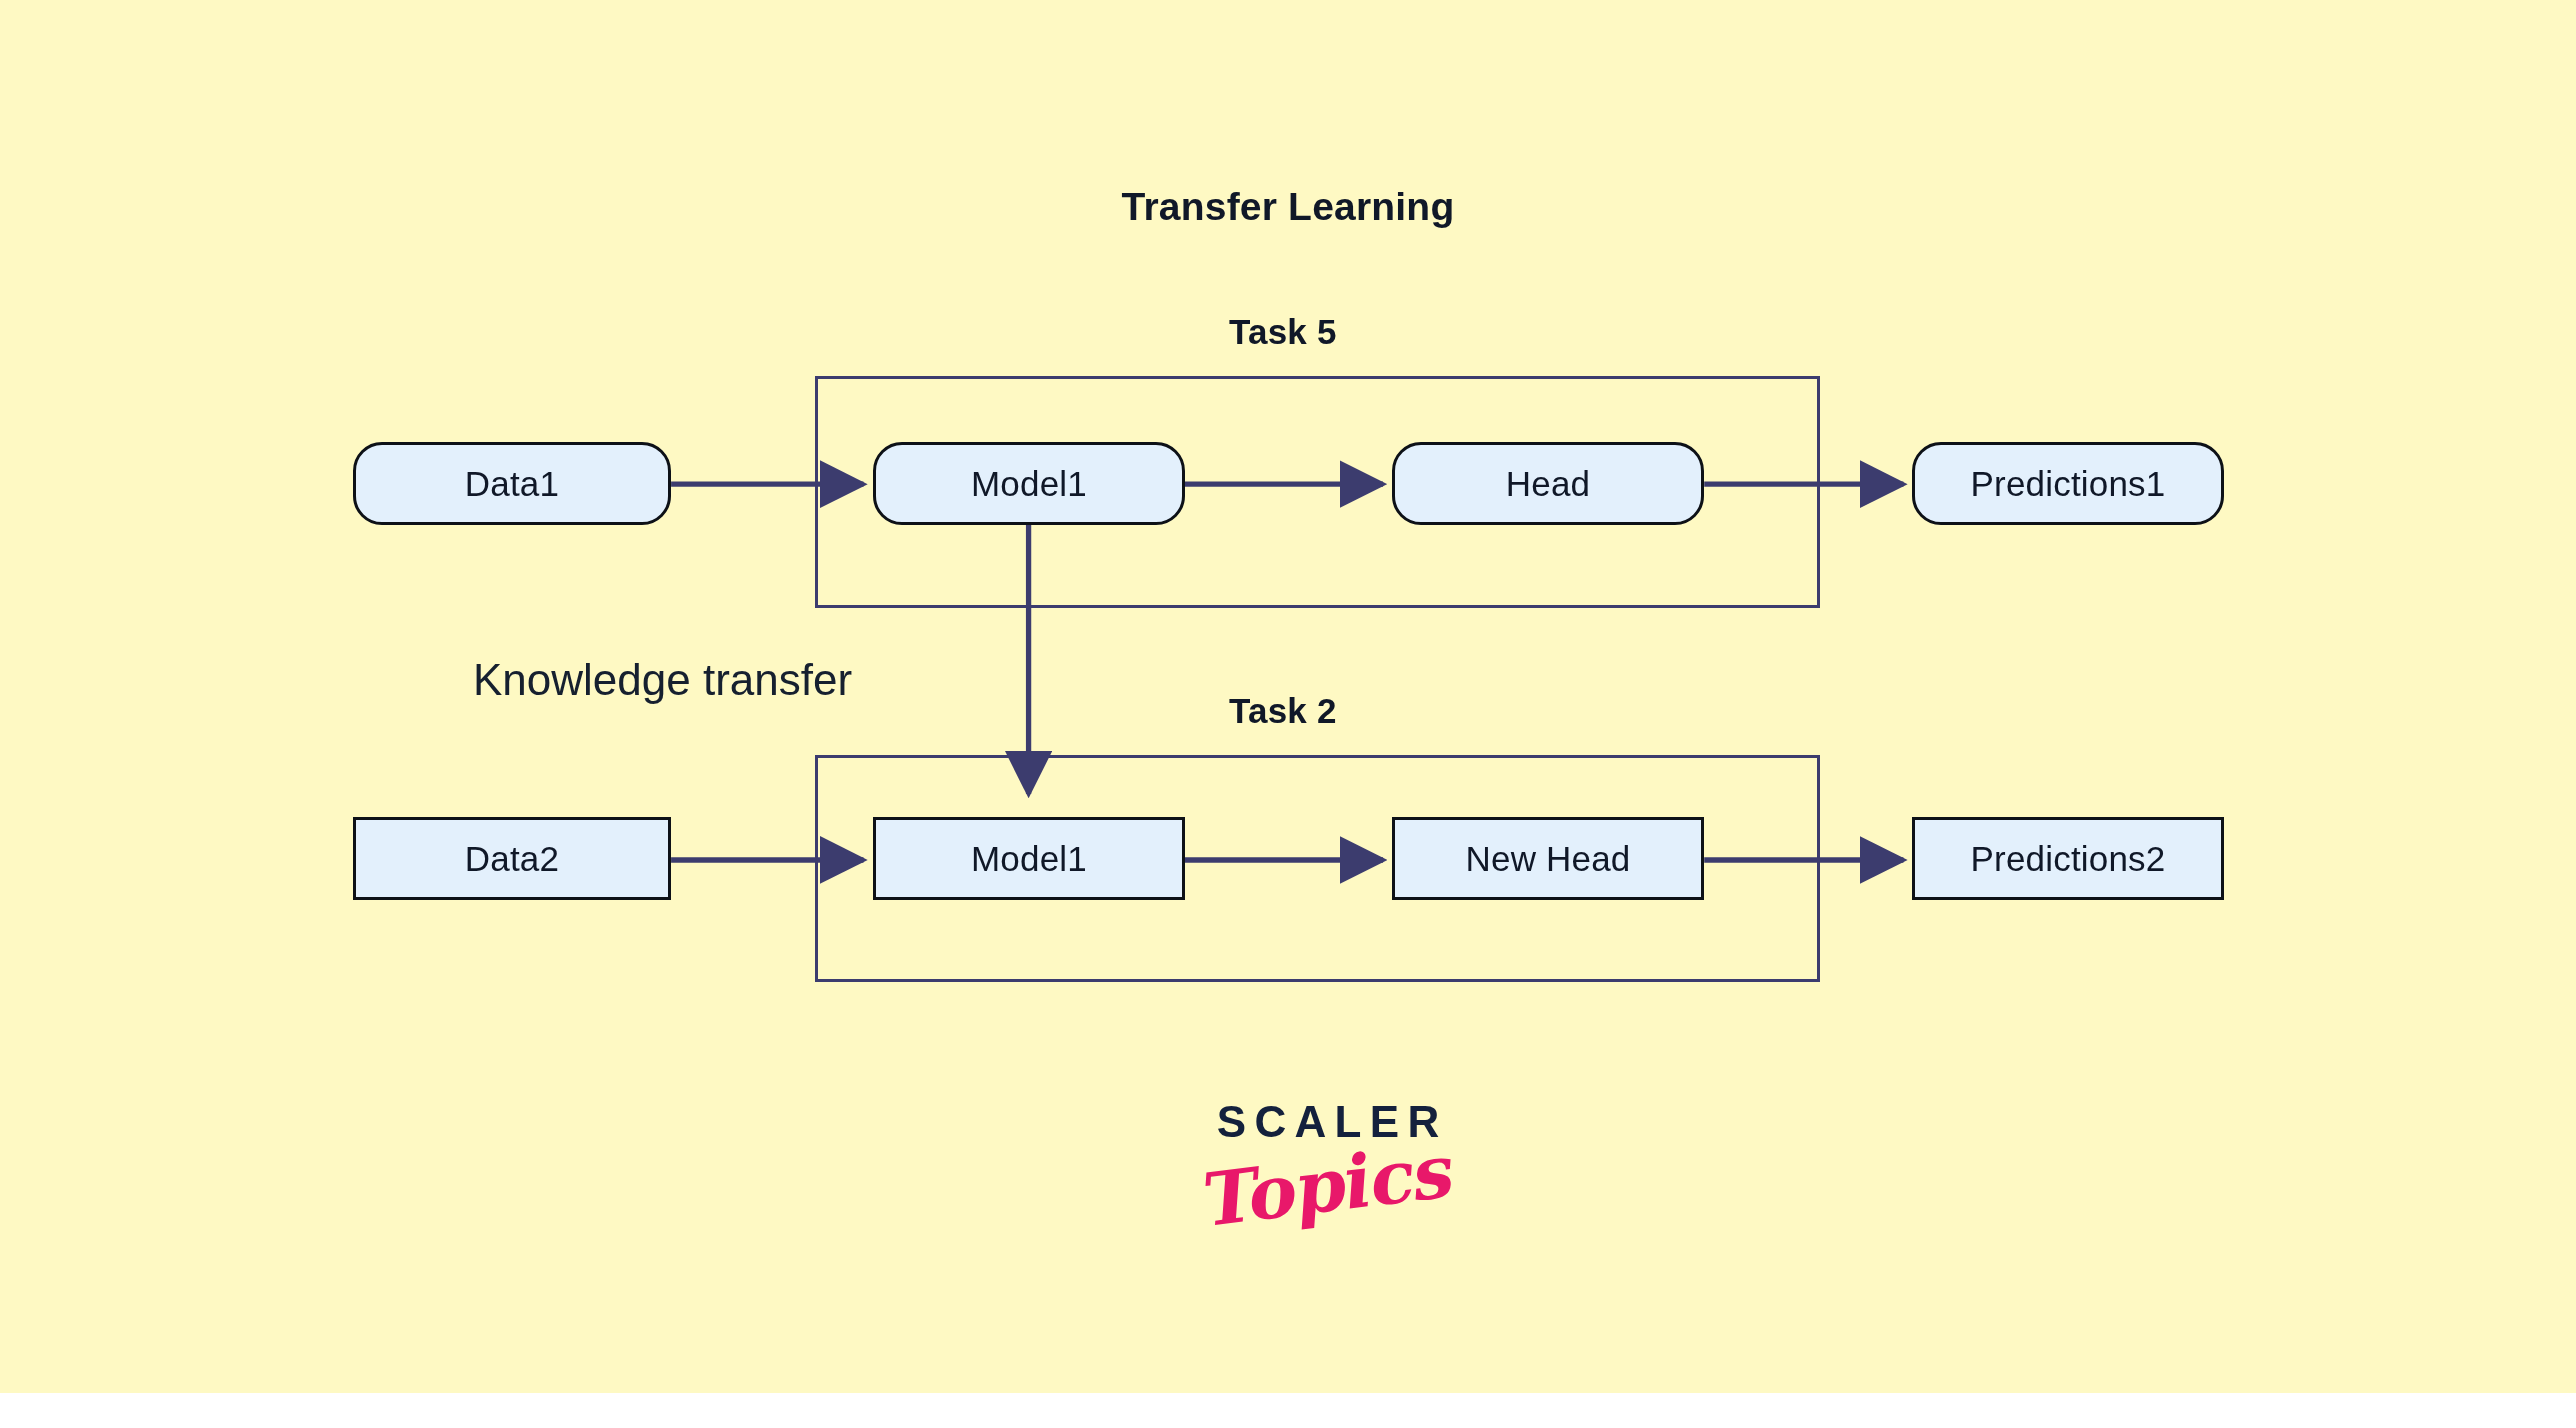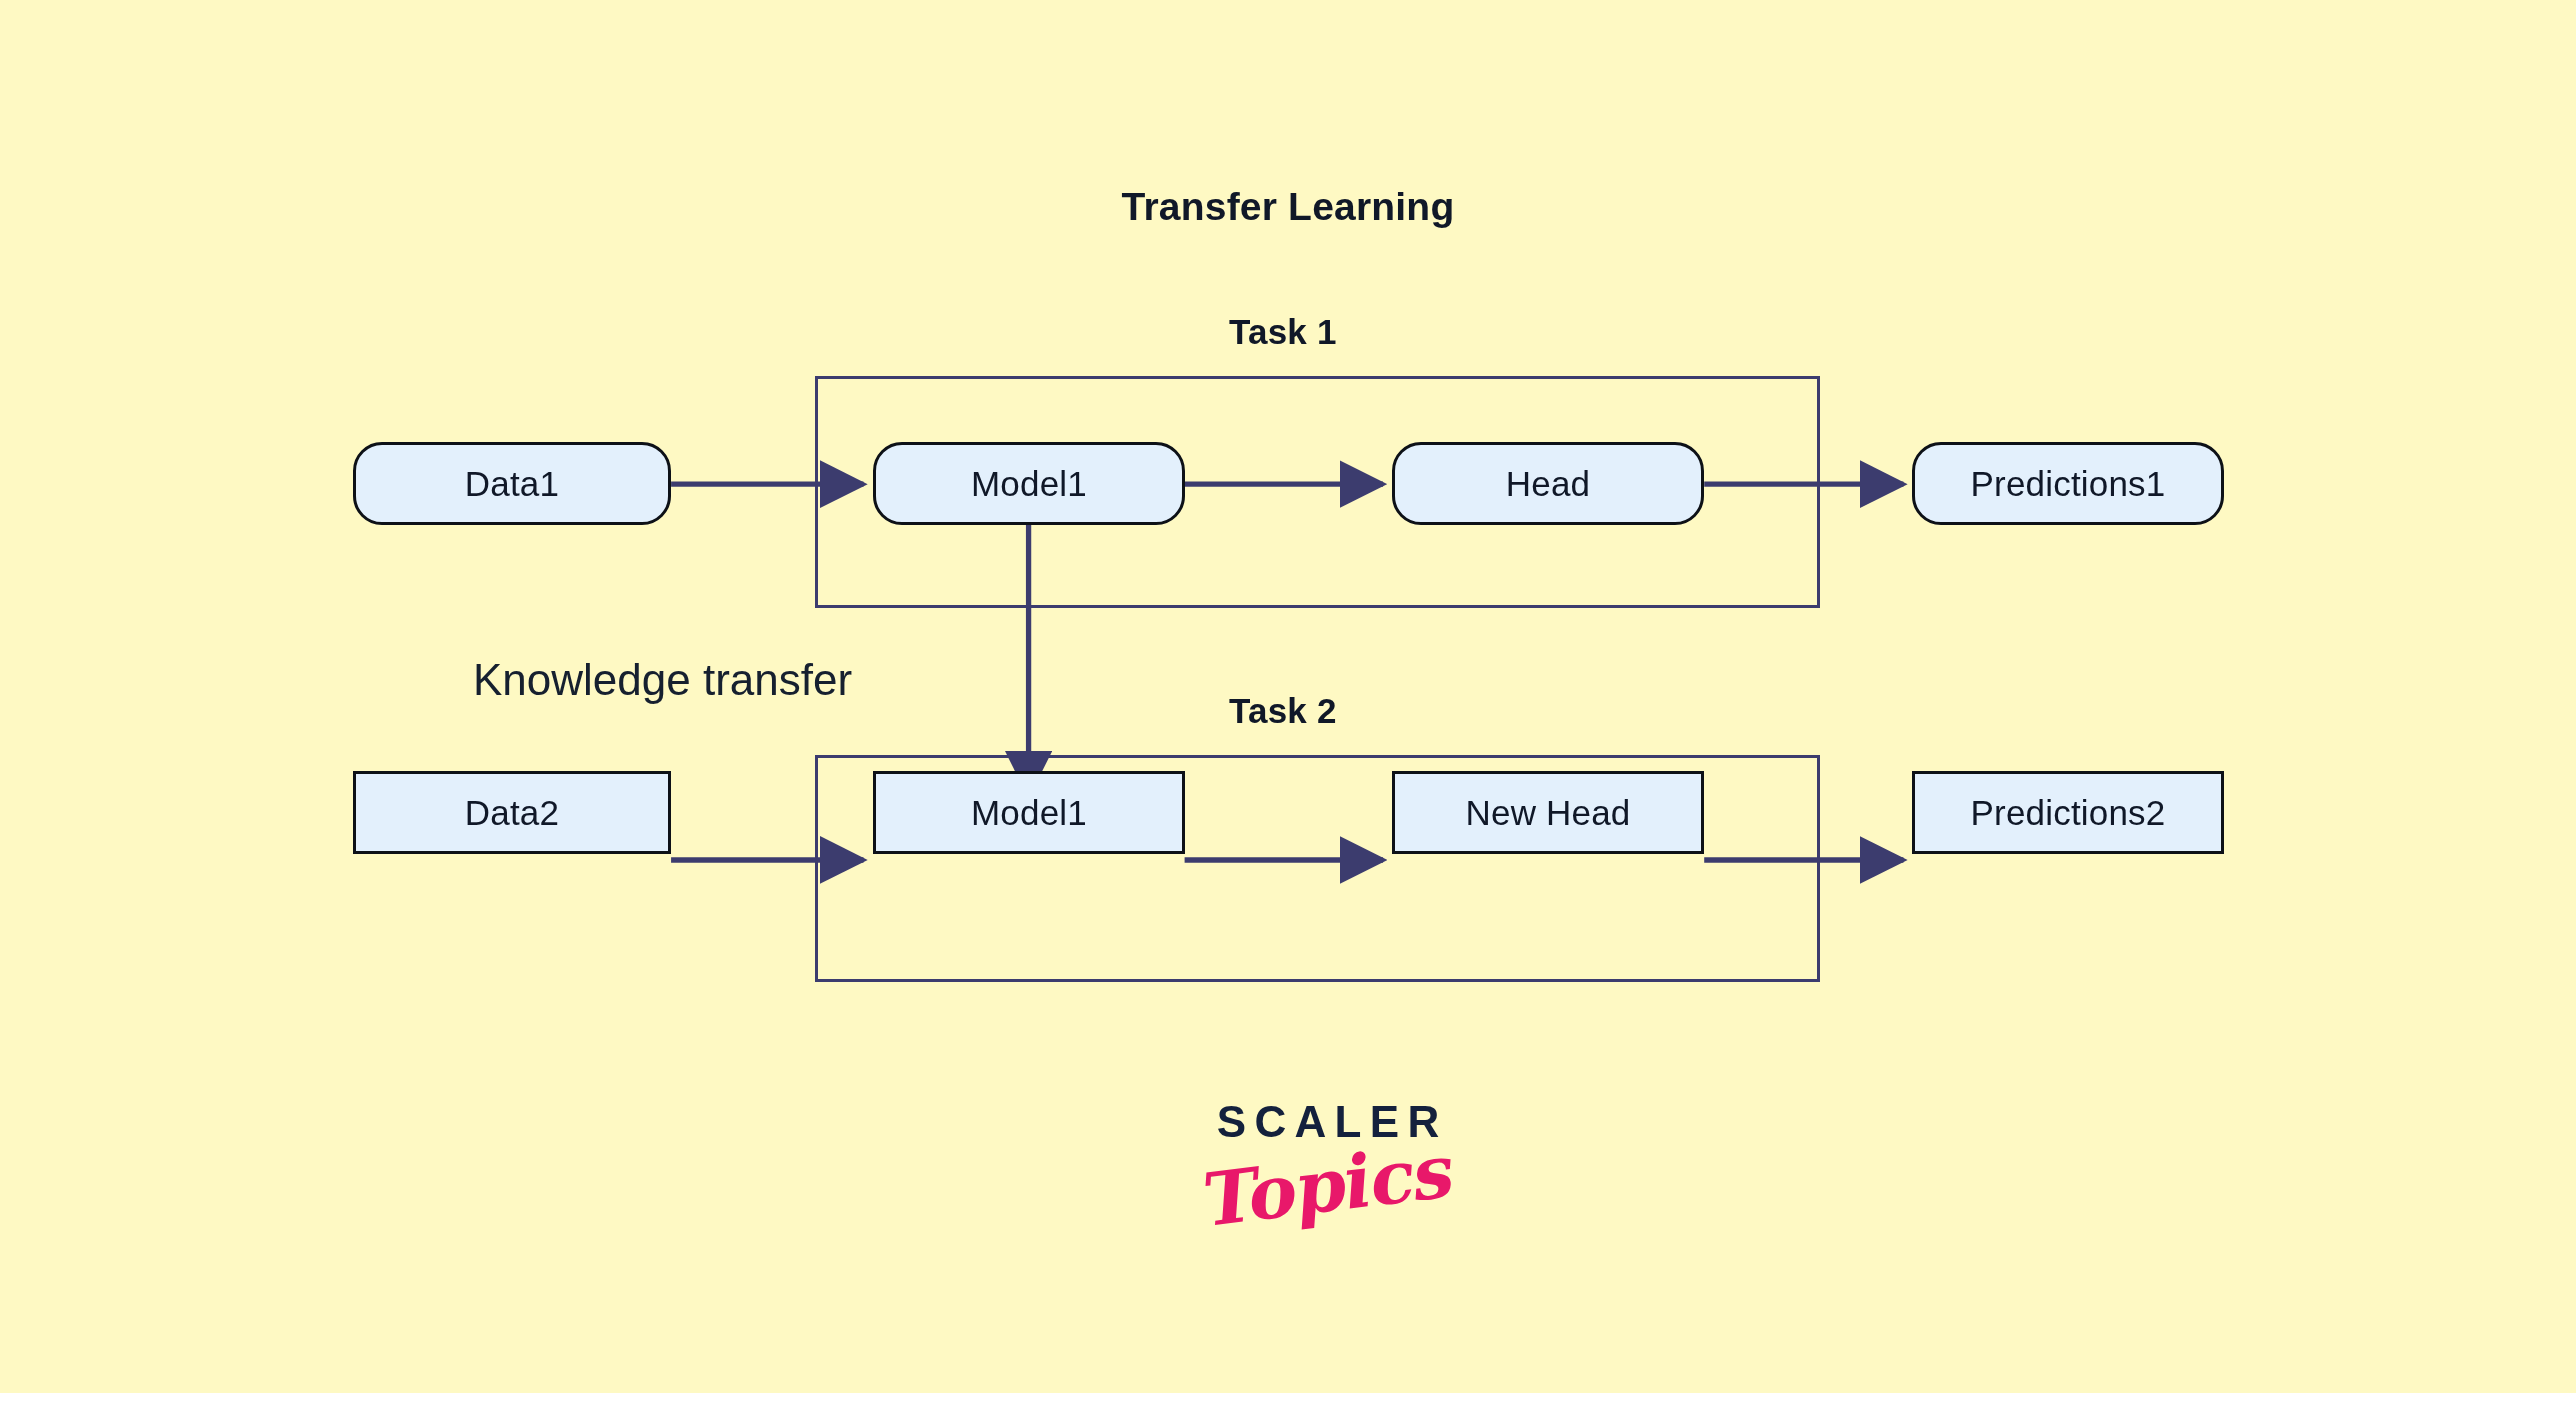--- a/index.html
+++ b/index.html
@@ -76,21 +76,21 @@
     color: #101828;
     letter-spacing: 0.2px;
     white-space: nowrap;
   }
   .node-data  { left: 353px;  width: 318px;  height: 83px; }
   .node-model { left: 873px; width: 312px;  height: 83px; }
   .node-head  { left: 1392px; width: 312px;  height: 83px; }
   .node-pred  { left: 1912px; width: 312px;  height: 83px; }
 
   .row-top    { top: 442px; border-radius: 29px; }
-  .row-bottom { top: 771px; }
+  .row-bottom { top: 817px; }
 
   
   #connectors {
     position: absolute;
     left: 0;
     top: 0;
     width: 2576px;
     height: 1429px;
     pointer-events: none;
   }
@@ -126,21 +126,21 @@
     transform: rotate(-7deg);
   }
 </style>
 </head>
 <body>
 
 <div id="canvas">
 
   <div class="diagram-title">Transfer Learning</div>
 
-  <div class="task-label" id="task1-label">Task 1</div>
+  <div class="task-label" id="task1-label">Task 5</div>
 
   <div class="task-label" id="task2-label">Task 2</div>
 
   <div class="transfer-label">Knowledge transfer</div>
 
   <div class="task-group" id="task1-group"></div>
 
   <div class="task-group" id="task2-group"></div>
 
   <svg id="connectors" viewBox="0 0 3401 1886" preserveAspectRatio="none">

